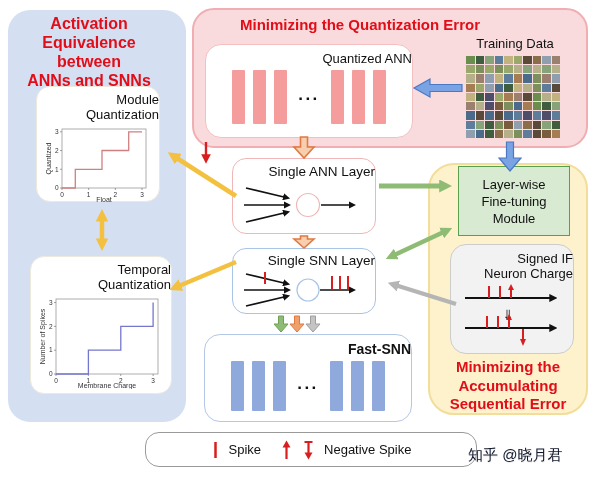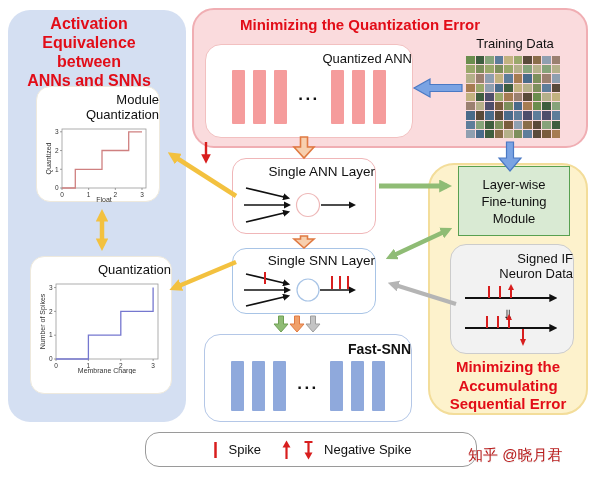--- a/index.html
+++ b/index.html
@@ -42,21 +42,21 @@
   .td-grid{position:absolute;left:466px;top:56px;width:94px;height:82px;display:grid;gap:1px;z-index:3;}
   .td-grid div{width:100%;height:100%;}
   
   .chart-wrap{display:flex;justify-content:center;margin-top:3px;}
   
   .legend{position:absolute;left:145px;top:432px;width:330px;height:33px;border:1.5px solid #9a9a9a;border-radius:14px;
           background:#fff;display:flex;align-items:center;justify-content:center;gap:9px;font-size:13px;z-index:4;}
   .legend .lbl{margin-right:10px;}
   .legend svg{display:block;}
   
-  .watermark{position:absolute;left:468px;top:446px;font-size:15px;color:#b91c1c;
+  .watermark{position:absolute;left:468px;top:446px;font-size:15px;color:#0f172a;
              text-shadow:0.5px 0.5px 0 #efefef;z-index:5;white-space:nowrap;}
   .overlay{position:absolute;left:0;top:0;z-index:4;pointer-events:none;}
   svg text{font-family:"Liberation Sans",sans-serif;}
 </style>
 </head>
 <body>
 
 <div class="stage">
 
   <svg width="0" height="0" style="position:absolute">
@@ -113,20 +113,21 @@
           <text x="13.5" y="9.109523809523804" font-size="6.5" text-anchor="end" fill="#333">3</text>
           <text x="59" y="76.5" font-size="7" text-anchor="middle" fill="#333">Float</text>
           <text x="6" y="33.5" font-size="7" text-anchor="middle" fill="#333" transform="rotate(-90 6 33.5)">Quantized</text>
           <polyline points="17.0,63.0 30.3,63.0 30.3,44.3 57.0,44.3 57.0,25.5 83.7,25.5 83.7,6.8 97.0,6.8" fill="none" stroke="#cf8080" stroke-width="1.3"></polyline>
         </svg>
       </div>
   </div>
 
   <div class="card temporal-card">
     <div class="card-title">
+      <div>Temporal</div>
       <div>Quantization</div>
     </div>
     <div class="chart-wrap">
         <svg width="124" height="94">
           <rect x="17" y="4" width="102" height="75" fill="none" stroke="#999" stroke-width="0.8"></rect>
           <line x1="17" y1="79" x2="17" y2="81" stroke="#777" stroke-width="0.7"></line>
           <text x="17" y="87.5" font-size="6.5" text-anchor="middle" fill="#333">0</text>
           <line x1="49.38095238095238" y1="79" x2="49.38095238095238" y2="81" stroke="#777" stroke-width="0.7"></line>
           <text x="49.38095238095238" y="87.5" font-size="6.5" text-anchor="middle" fill="#333">1</text>
           <line x1="81.76190476190476" y1="79" x2="81.76190476190476" y2="81" stroke="#777" stroke-width="0.7"></line>
@@ -262,21 +263,21 @@
 
   <div class="green-module">
     <div>Layer-wise</div>
     <div>Fine-tuning</div>
     <div>Module</div>
   </div>
 
   <div class="card gray-card">
     <div class="card-title" style="background:transparent">
       <div>Signed IF</div>
-      <div>Neuron Data</div>
+      <div>Neuron Charge</div>
     </div>
     <div class="chart-wrap" style="margin-top:1px">
       <svg width="106" height="68">
         <line x1="6" y1="16" x2="96" y2="16" stroke="#111" stroke-width="1.8" marker-end="url(#mh-black)"></line>
         <line x1="30" y1="16" x2="30" y2="4" stroke="#d81e1e" stroke-width="2"></line>
         <line x1="41" y1="16" x2="41" y2="4" stroke="#d81e1e" stroke-width="2"></line>
         <g>
           <line x1="52" y1="16" x2="52" y2="6" stroke="#d81e1e" stroke-width="2"></line>
           <path d="M49 8 L52 2 L55 8 Z" fill="#d81e1e"></path>
         </g>

